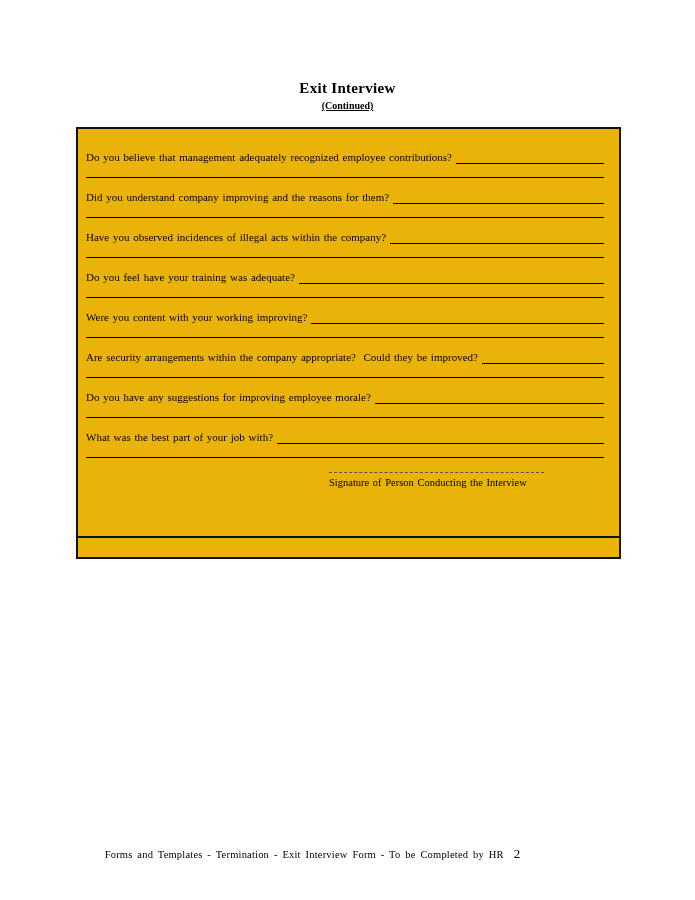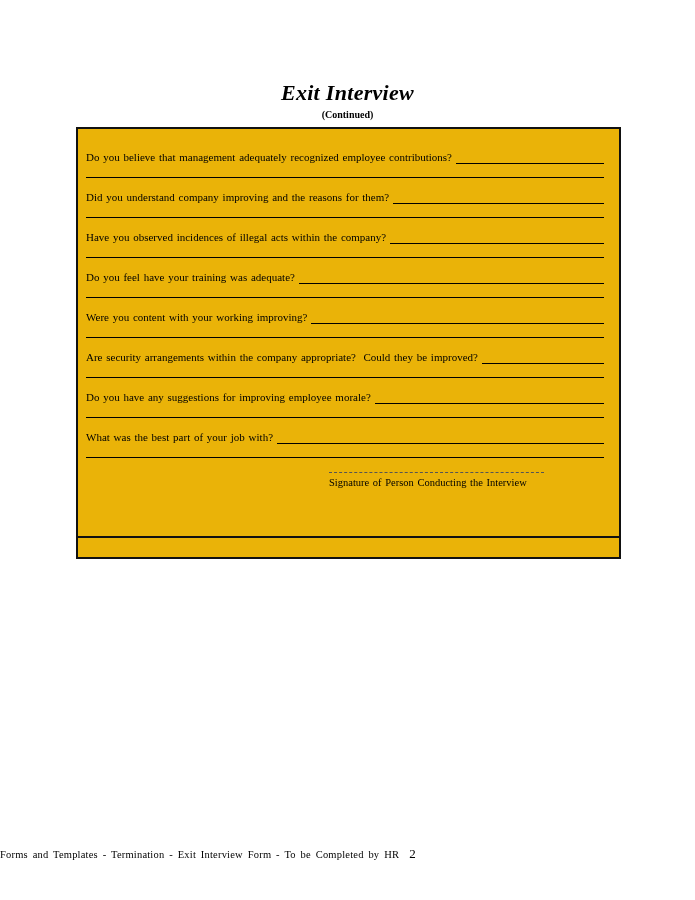--- a/index.html
+++ b/index.html
@@ -13,29 +13,29 @@
   }
 
   .doc-header {
     position: absolute;
     top: 80px;
     left: 0;
     width: 695px;
     text-align: center;
   }
   .doc-title {
-    font-size: 22px;
+    font-size: 15px;
     font-weight: bold;
     letter-spacing: 0.3px;
-    font-style: italic;
   }
   .doc-subtitle {
     font-size: 10px;
     font-weight: bold;
     margin-top: 3px;
+    text-decoration: underline;
   }
 
   .form-box {
     position: absolute;
     left: 76px;
     top: 127px;
     width: 545px;
     height: 432px;
     border: 2px solid #111111;
     display: flex;
@@ -88,21 +88,21 @@
     font-size: 10.5px;
     line-height: 13px;
     word-spacing: 1px;
   }
 
   .doc-footer {
     position: absolute;
     top: 846px;
     left: 0;
     right: 70px;
-    text-align: left;
+    text-align: center;
     font-size: 10.5px;
     letter-spacing: 0.2px;
     word-spacing: 2px;
     white-space: nowrap;
   }
   .page-number {
     font-size: 13px;
     margin-left: 10px;
     letter-spacing: 0;
   }

